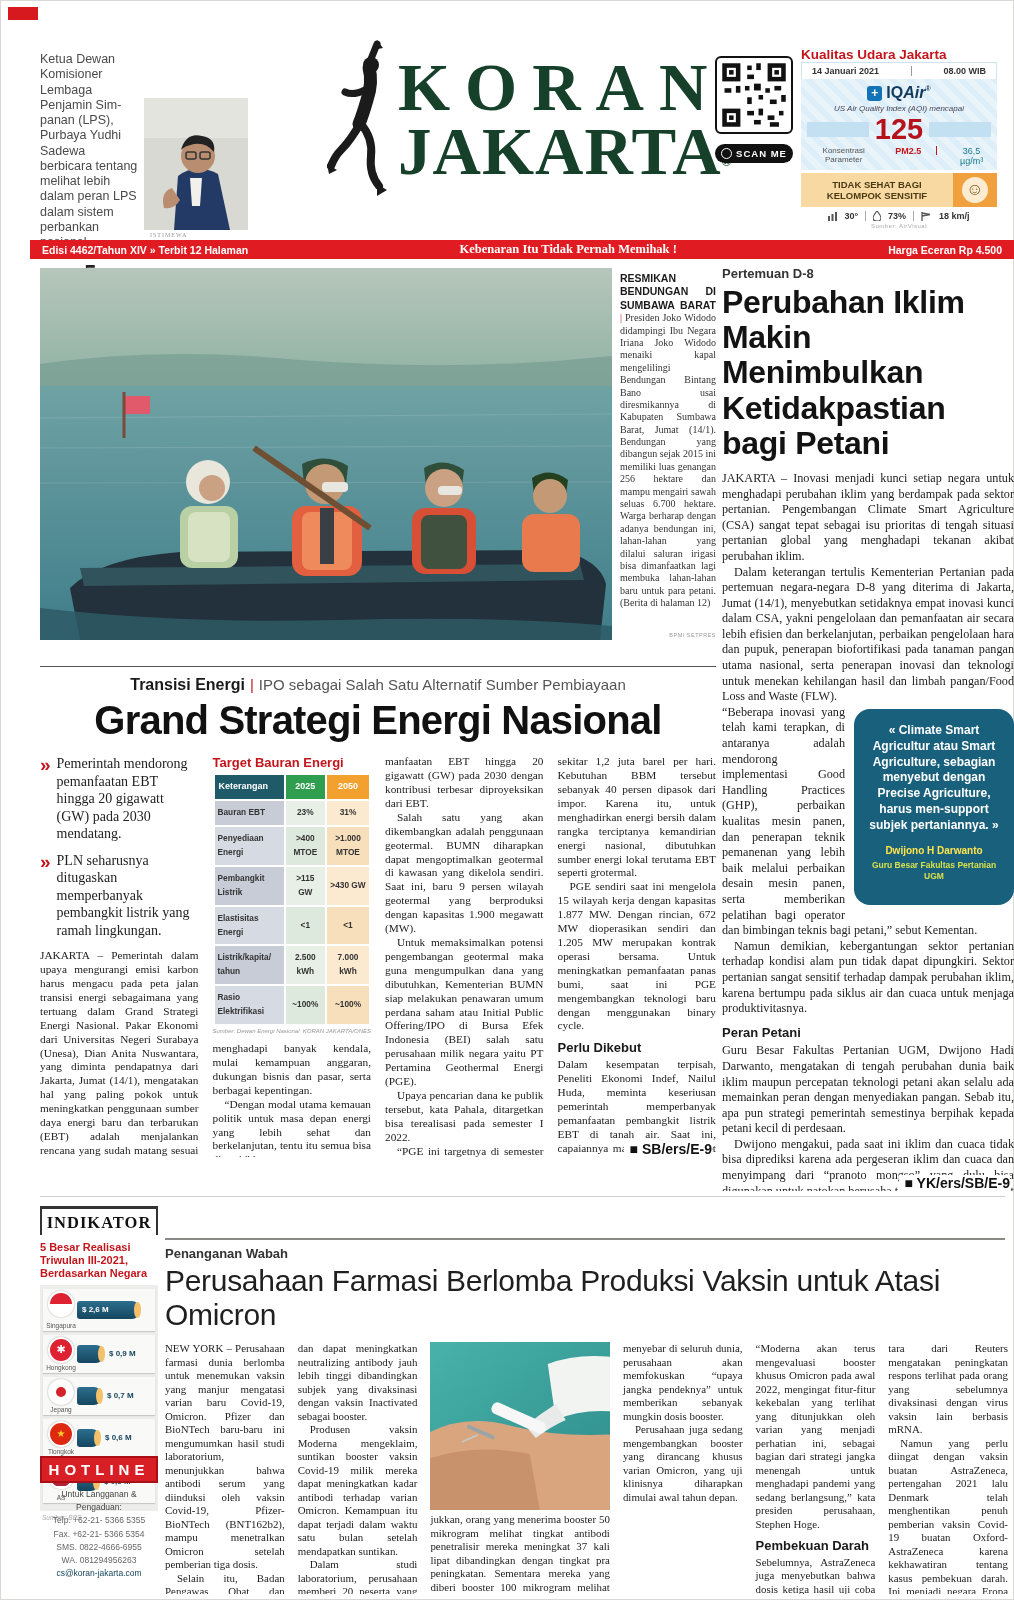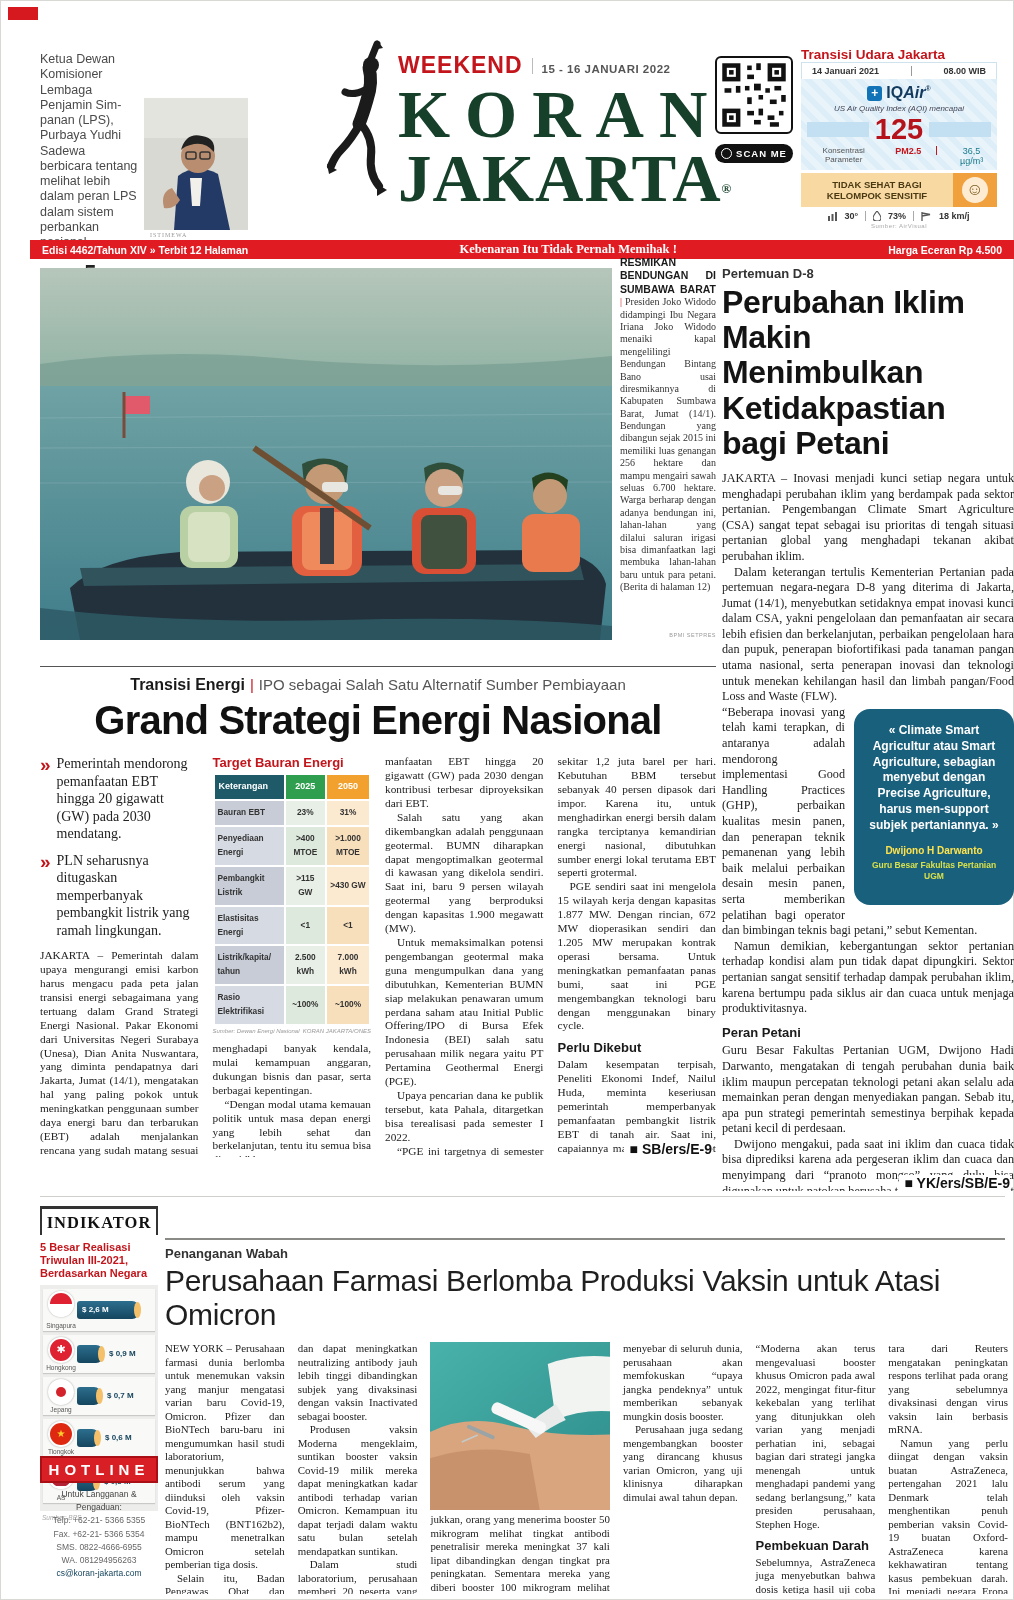--- a/index.html
+++ b/index.html
@@ -58,21 +58,21 @@
   .air-meta{display:flex;justify-content:center;align-items:center;gap:7px;margin-top:4px;font-size:9px;font-weight:bold;color:#333;}
   .air-meta .sep{width:1px;height:10px;background:#aaa;}
   .air-src{text-align:center;font-size:6px;color:#aaa;margin-top:2px;letter-spacing:.5px;}
   .mini-ico{display:inline-block;vertical-align:-1px;}
   .red-bar{position:absolute;left:30px;top:240px;width:984px;height:19px;background:#e01b22;color:#fff;
            font-family:"Liberation Sans",sans-serif;font-size:10.5px;font-weight:bold;display:flex;align-items:center;
            justify-content:space-between;padding:0 12px;box-sizing:border-box;}
   .slogan{font-family:"Liberation Serif",serif;font-size:12.5px;}
   
   .main-photo{position:absolute;left:40px;top:268px;width:572px;height:372px;overflow:hidden;}
-  .photo-caption{position:absolute;left:620px;top:256px;width:96px;height:372px;font-size:10px;line-height:1.24;
+  .photo-caption{position:absolute;left:620px;top:272px;width:96px;height:372px;font-size:10px;line-height:1.24;
                  text-align:justify;color:#333;overflow:hidden;}
   .cap-title{font-family:"Liberation Sans",sans-serif;font-weight:bold;font-size:10.5px;color:#1a1a1a;line-height:1.18;}
   .cap-sep{color:#c3161c;}
   .photo-credit{position:absolute;left:620px;top:632px;width:96px;font-size:5.5px;color:#999;
                 font-family:"Liberation Sans",sans-serif;text-align:right;letter-spacing:.5px;}
   
   .climate{position:absolute;left:722px;top:266px;width:292px;height:925px;overflow:hidden;}
   .kicker{font-family:"Liberation Sans",sans-serif;font-weight:bold;font-size:13px;color:#333;}
   .climate-hl{font-family:"Liberation Sans",sans-serif;font-weight:bold;font-size:32px;line-height:1.1;
               color:#131313;margin:4px 0 10px;letter-spacing:-.3px;}
@@ -193,25 +193,20 @@
         <path d="M40 52 Q28 58 20 54" stroke-width="7"></path>
       </g>
       <circle cx="46" cy="27" r="8" fill="#1b1b1b"></circle>
       <path d="M52 2 L58 10 L48 12 Z" fill="#1b1b1b"></path>
       <path d="M2 126 L12 132 L4 136 Z" fill="#1b1b1b"></path>
       <path d="M52 146 L62 152 L52 158 Z" fill="#1b1b1b"></path>
     </svg>
   </div>
 
   <div class="mast-center">
-    <div class="weekend-row">
-      <span class="weekend">WEEKEND</span>
-      <span class="wk-sep"></span>
-      <span class="issue-date">15 - 16 JANUARI 2022</span>
-    </div>
     <div class="mast-title">
       <div class="mast-line1">KORAN</div>
       <div class="mast-line2"><span>JAKARTA</span><span class="rmark">®</span></div>
     </div>
   </div>
 
   <div class="qr-block">
     <svg class="qr" viewBox="0 0 60 60">
       <rect width="60" height="60" fill="#fff"></rect>
       <g fill="#111">
@@ -251,21 +246,21 @@
     </svg>
     <div>
       <span class="scan-pill">
         <span class="scan-dot"></span>
         <span>SCAN ME</span>
       </span>
     </div>
   </div>
 
   <div class="air">
-    <div class="air-title">Transisi Udara Jakarta</div>
+    <div class="air-title">Kualitas Udara Jakarta</div>
     <div class="air-datetime">
       <span>14 Januari 2021</span>
       <span class="air-dt-sep"></span>
       <span>08.00 WIB</span>
     </div>
     <div class="air-blue">
       <div class="iq-row">
         <span class="iq-sq">+</span>
         <span class="iq-name"><span>IQ</span><i>Air</i><span class="iq-reg">®</span></span>
       </div>

